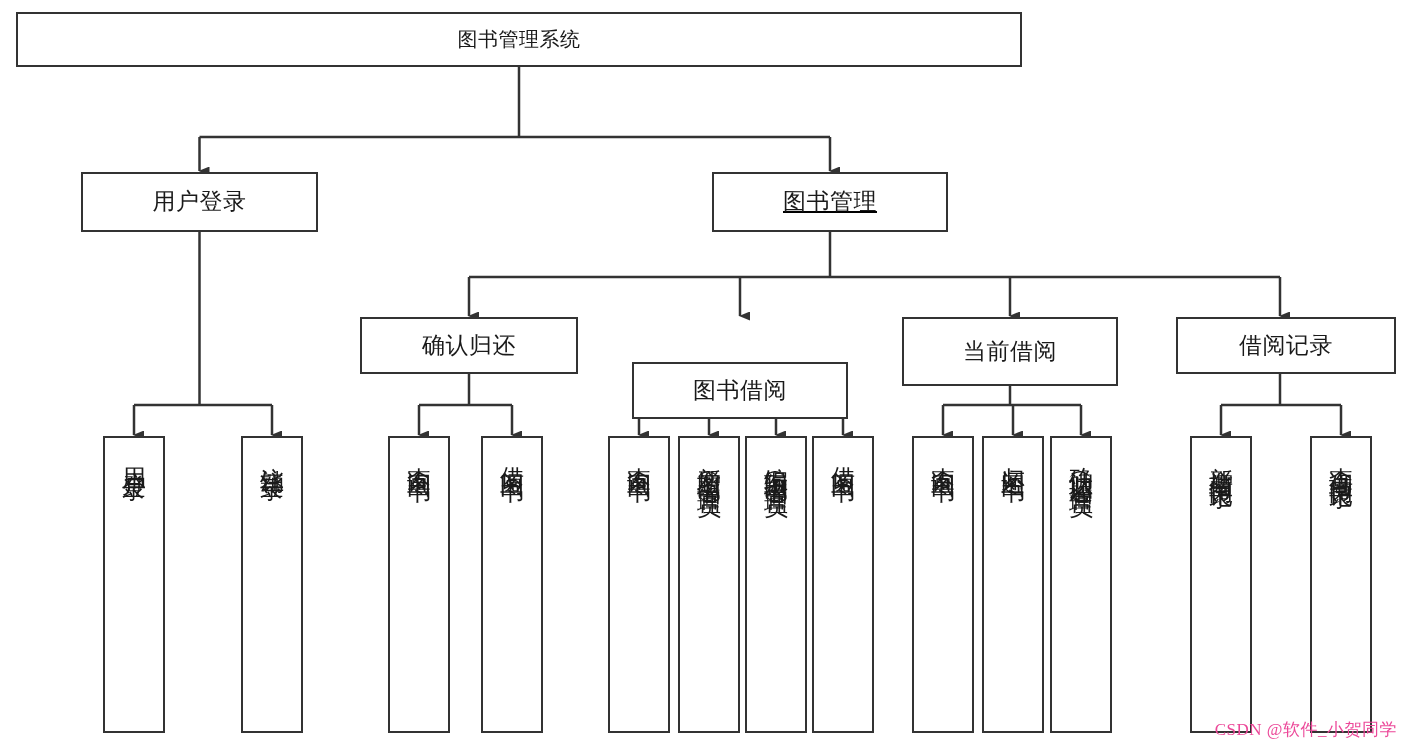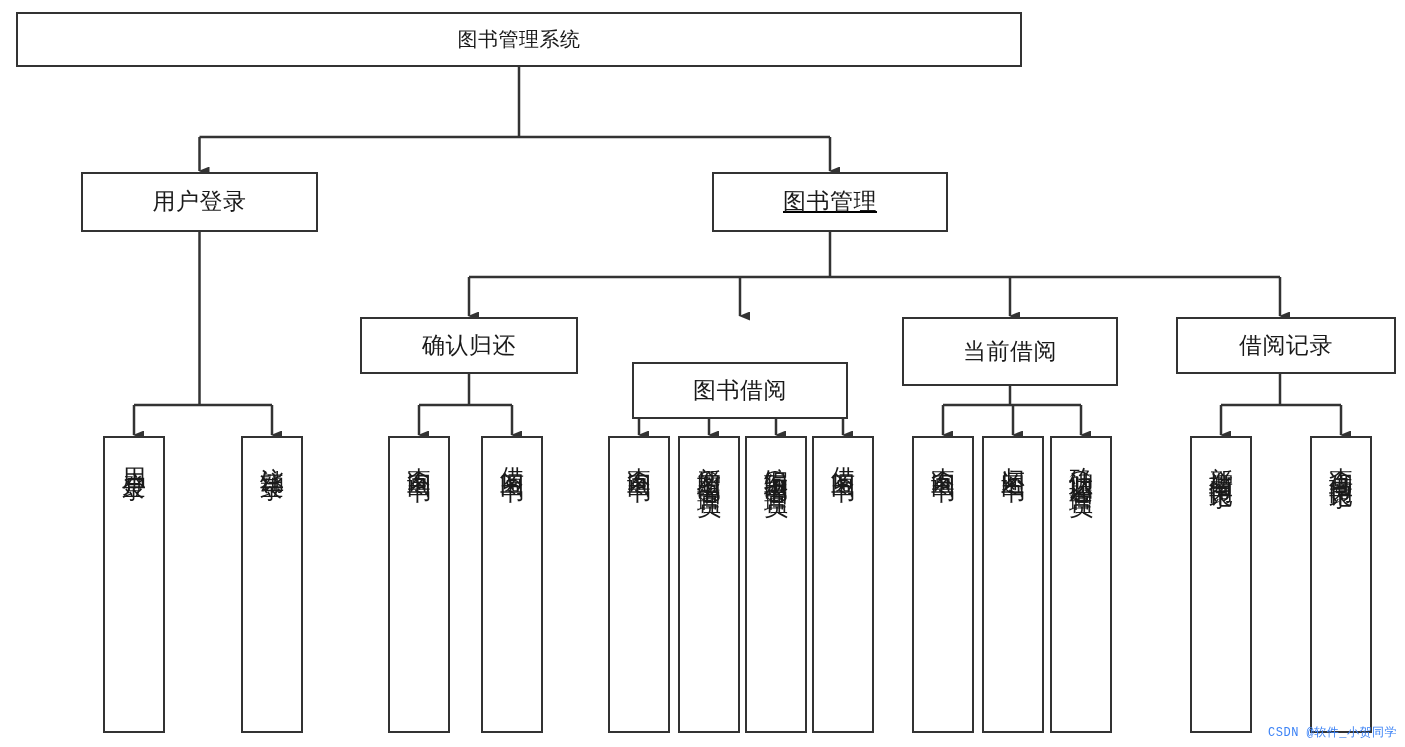--- a/index.html
+++ b/index.html
@@ -60,26 +60,26 @@
     writing-mode: vertical-rl;
     text-orientation: upright;
     font-size: 24px;
     letter-spacing: 4px;
     line-height: 1;
   }
   #watermark {
     position: absolute;
     right: 8px;
     bottom: 6px;
-    font-size: 12px;
-    color: #3b82f6;
+    font-size: 17px;
+    color: #ec4899;
     letter-spacing: 0.5px;
     z-index: 5;
     white-space: nowrap;
-    font-family: Liberation Mono, monospace;
+    font-family: Liberation Serif, serif;
   }
 </style>
 </head>
 <body>
 
 <div id="diagram-root">
   <svg id="connector-layer" viewBox="0 0 1405 747" width="1405" height="747">
     <defs>
       <marker id="arrowhead" markerWidth="9" markerHeight="11" refX="4.5" refY="10" orient="auto" markerUnits="userSpaceOnUse">
         <polygon points="0,0 9,0 4.5,11" fill="#333333"></polygon>

